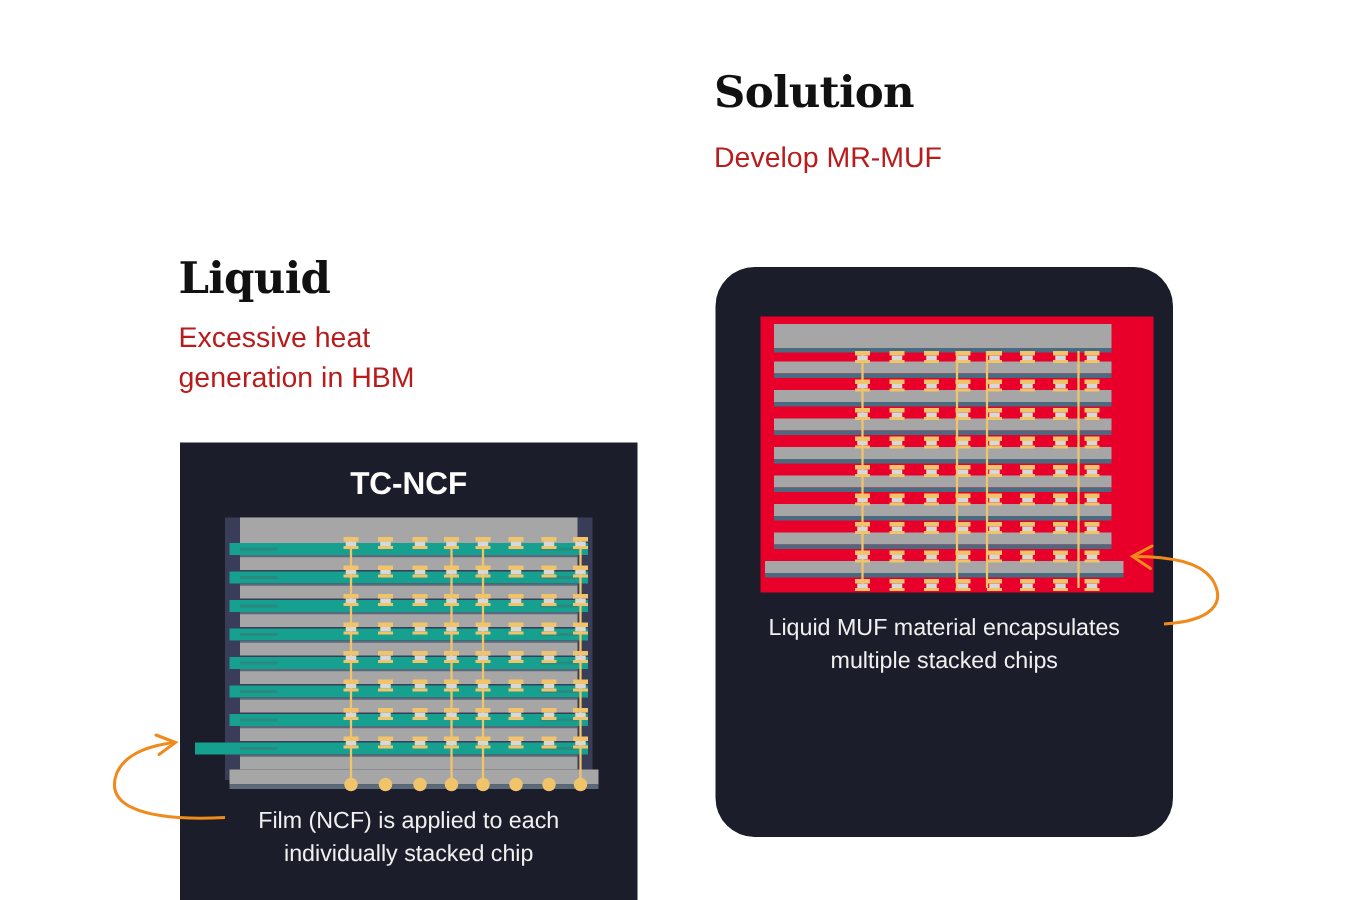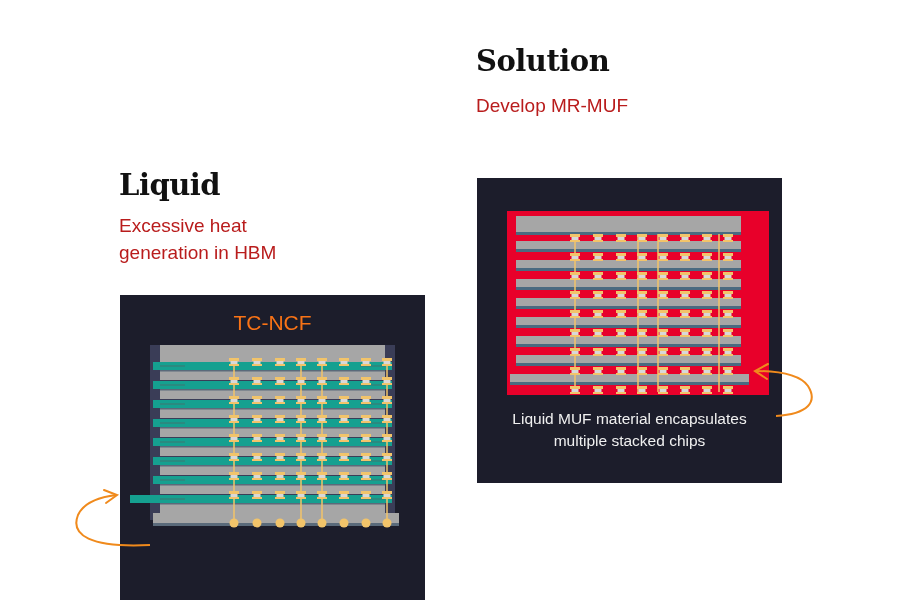--- a/index.html
+++ b/index.html
@@ -1,21 +1,21 @@
 <!DOCTYPE html>
 <html><head>
 <meta charset="utf-8">
 <style>
   * { margin:0; padding:0; box-sizing:border-box; }
   html, body { width:900px; height:600px; background:#ffffff; overflow:hidden; }
   body { position:relative; font-family:"DejaVu Sans", sans-serif; color:#222; }
   .heading { position:absolute; font-family:"DejaVu Serif", serif; font-weight:bold; color:#111; font-size:29px; letter-spacing:-0.5px; }
   .sub { position:absolute; font-family:"Liberation Sans", sans-serif; font-size:19px; line-height:27px; color:#b91c1c; }
   .panel { position:absolute; background:#1c1d2b; }
-  .panel-title { position:absolute; width:100%; text-align:center; color:#f97316; font-family:"Liberation Sans", sans-serif; font-size:21px; }
+  .panel-title { position:absolute; width:100%; text-align:center; color:#ffffff; font-family:"Liberation Sans", sans-serif; font-size:21px;font-weight:bold; }
   .caption { position:absolute; width:100%; text-align:center; color:#f0f0f0; font-family:"Liberation Sans", sans-serif; font-size:15.5px; line-height:22px; }
   svg { position:absolute; overflow:visible; }
 </style>
 </head>
 <body>
 
 <div class="heading" style="left:119px; top:168px;">Liquid</div>
 <div class="sub" style="left:119px; top:212px;">
   <div>Excessive heat</div>
   <div>generation in HBM</div>
@@ -271,23 +271,27 @@
       <rect x="262" y="202" width="10" height="2" fill="#f2c46a"></rect>
       <circle cx="114" cy="228" r="4.5" fill="#f2c46a"></circle>
       <circle cx="137" cy="228" r="4.5" fill="#f2c46a"></circle>
       <circle cx="160" cy="228" r="4.5" fill="#f2c46a"></circle>
       <circle cx="181" cy="228" r="4.5" fill="#f2c46a"></circle>
       <circle cx="202" cy="228" r="4.5" fill="#f2c46a"></circle>
       <circle cx="224" cy="228" r="4.5" fill="#f2c46a"></circle>
       <circle cx="246" cy="228" r="4.5" fill="#f2c46a"></circle>
       <circle cx="267" cy="228" r="4.5" fill="#f2c46a"></circle>
     </svg>
+  <div class="caption" style="top:242px;">
+    <div>Film (NCF) is applied to each</div>
+    <div>individually stacked chip</div>
+  </div>
 </div>
 
-<div class="panel" style="left:477px; top:178px; width:305px; height:305px;">
+<div class="panel" style="left:477px; top:178px; width:305px; height:380px;border-radius:26px;">
   <svg width="305" height="305" viewBox="0 0 305 305" id="muf-svg">
       <rect x="30" y="33" width="262" height="184" fill="#e8002a"></rect>
       <rect x="39" y="38" width="225" height="16" fill="#a6a6a6"></rect>
       <rect x="39" y="54" width="225" height="3" fill="#4a6a80"></rect>
       <rect x="39" y="63" width="225" height="8" fill="#a6a6a6"></rect>
       <rect x="39" y="71" width="225" height="3" fill="#4a6a80"></rect>
       <rect x="39" y="82" width="225" height="8" fill="#a6a6a6"></rect>
       <rect x="39" y="90" width="225" height="3" fill="#4a6a80"></rect>
       <rect x="39" y="101" width="225" height="8" fill="#a6a6a6"></rect>
       <rect x="39" y="109" width="225" height="3" fill="#4a6a80"></rect>

